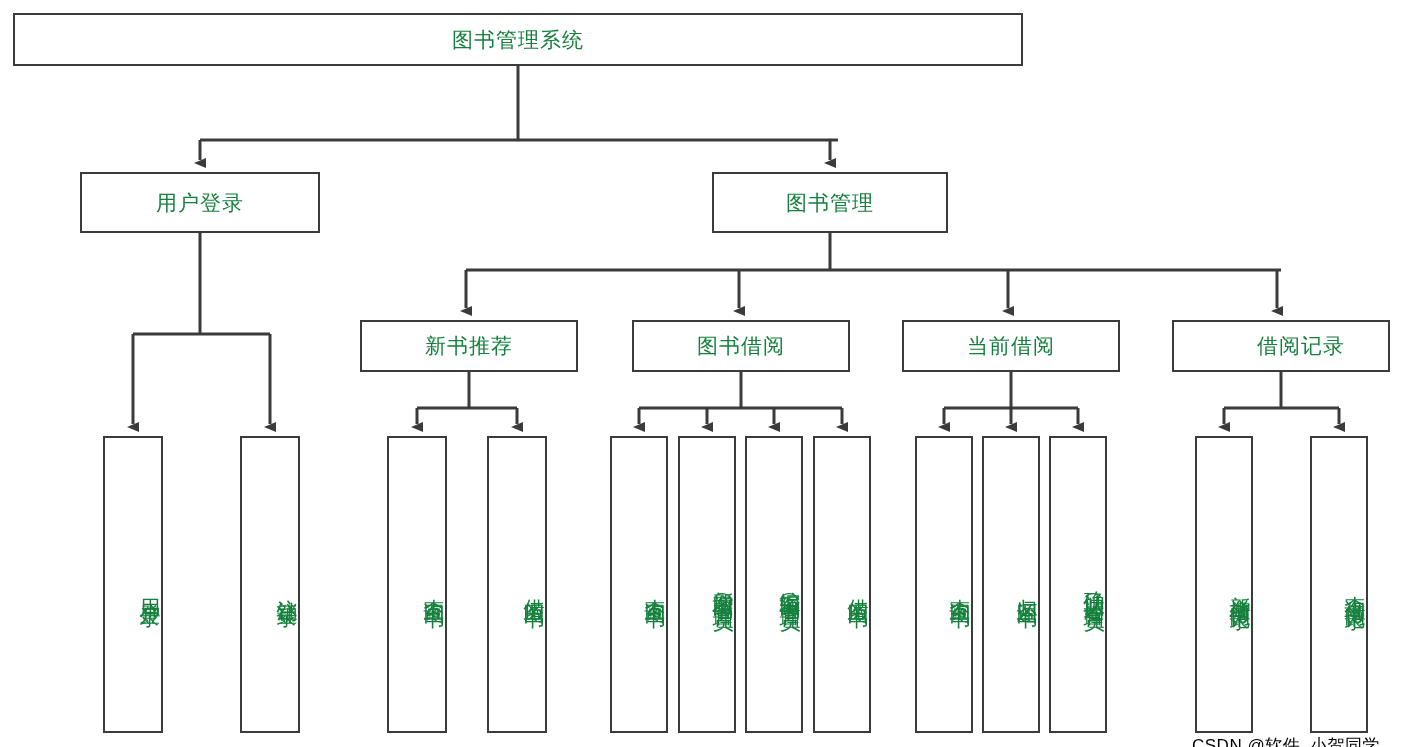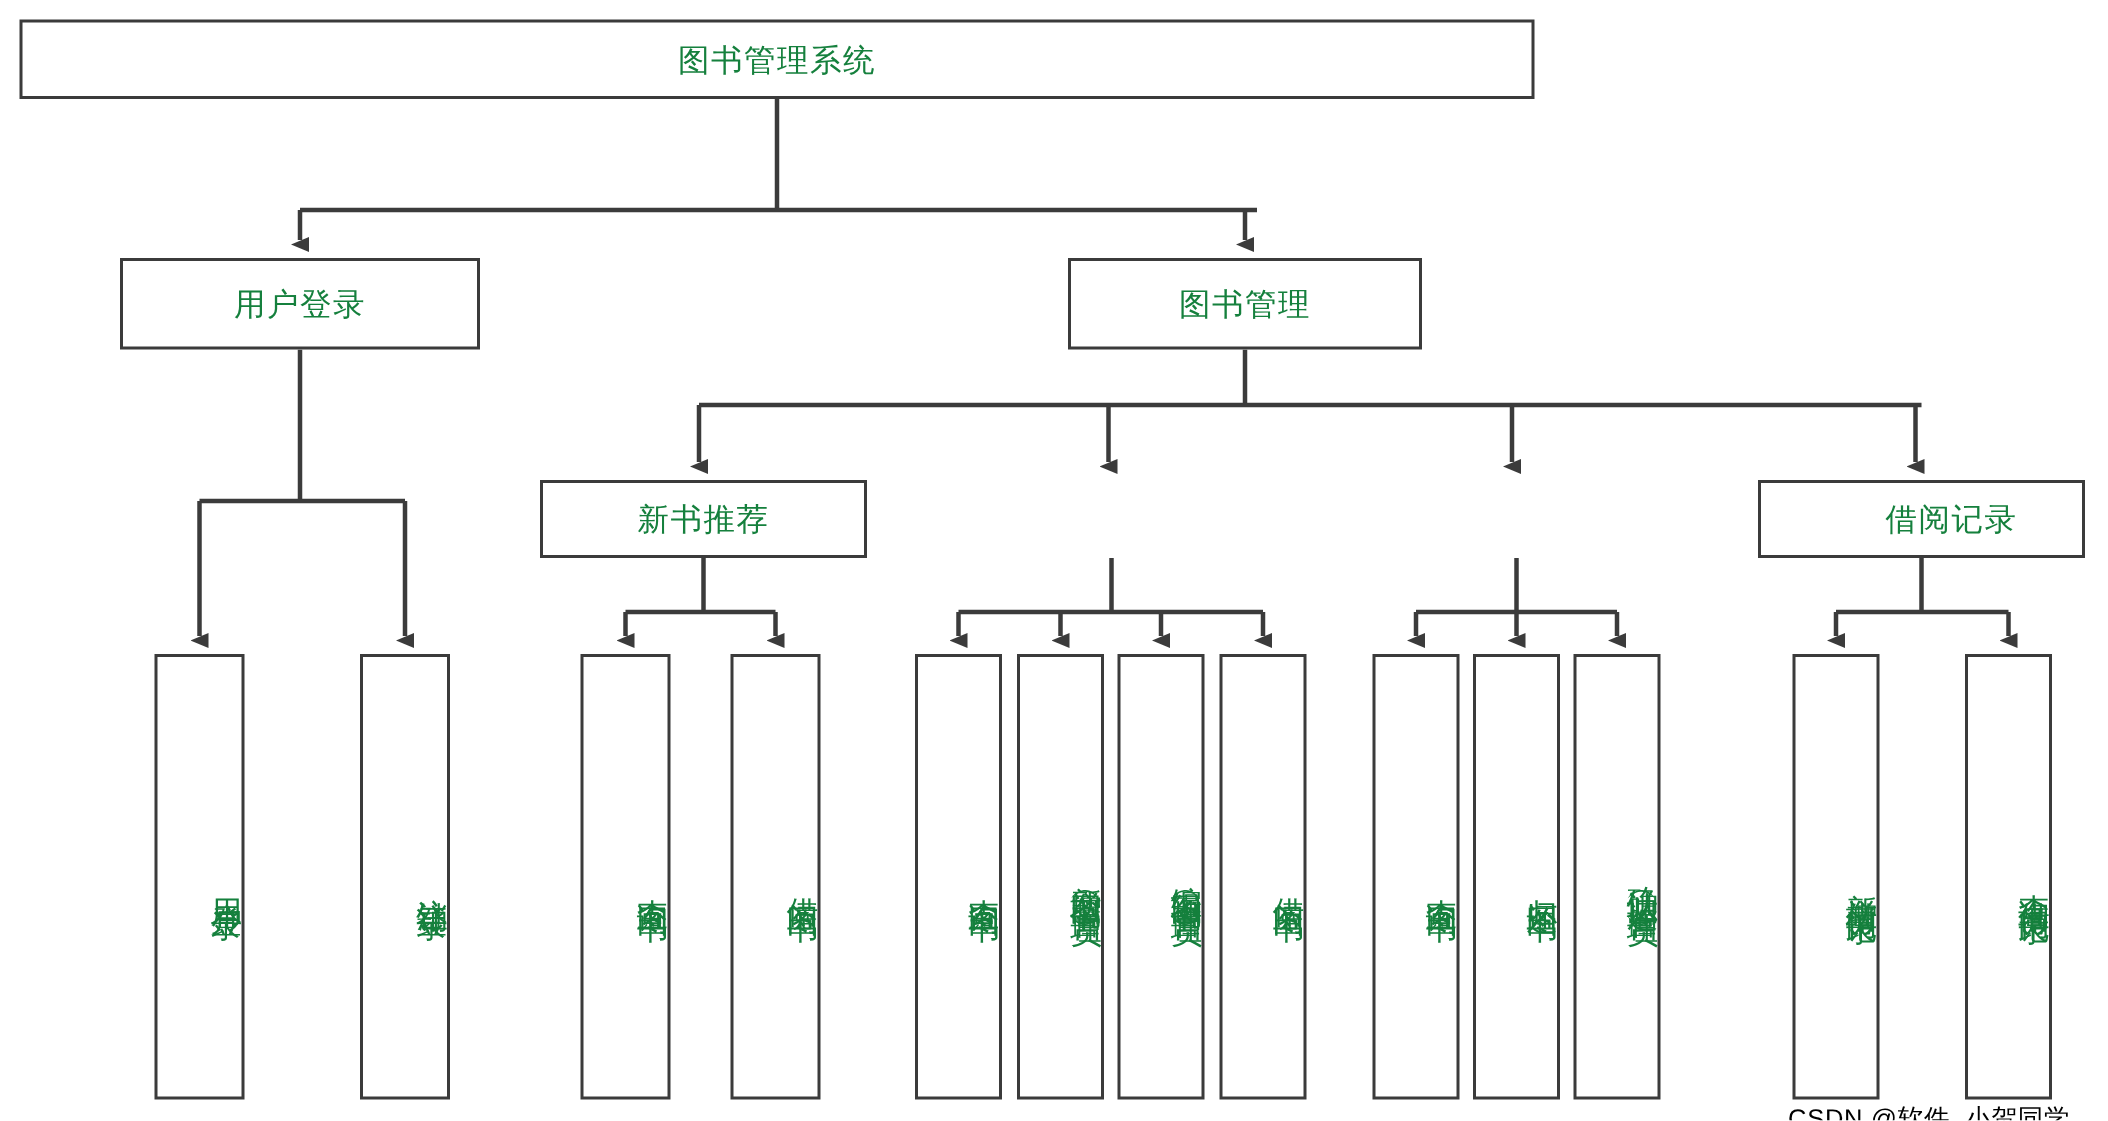--- a/index.html
+++ b/index.html
@@ -129,21 +129,27 @@
   </div>
 
   <div class="node horiz" style="left:360px;top:320px;width:218px;height:52px;">
     <span class="label">新书推荐</span>
   </div>
 
   <div class="node horiz" style="left:712px;top:172px;width:236px;height:61px;">
     <span class="label">图书管理</span>
   </div>
 
-
+  <div class="node horiz" style="left:632px;top:320px;width:218px;height:52px;">
+    <span class="label">图书借阅</span>
+  </div>
+
+  <div class="node horiz" style="left:902px;top:320px;width:218px;height:52px;">
+    <span class="label">当前借阅</span>
+  </div>
 
   <div class="node horiz" style="left:1172px;top:320px;width:218px;height:52px;padding-left:40px;">
     <span class="label">借阅记录</span>
   </div>
 
   <div class="node vert" style="left:103px;top:436px;width:60px;height:297px;">
     <span class="label">用户登录</span>
   </div>
 
   <div class="node vert" style="left:240px;top:436px;width:60px;height:297px;">

